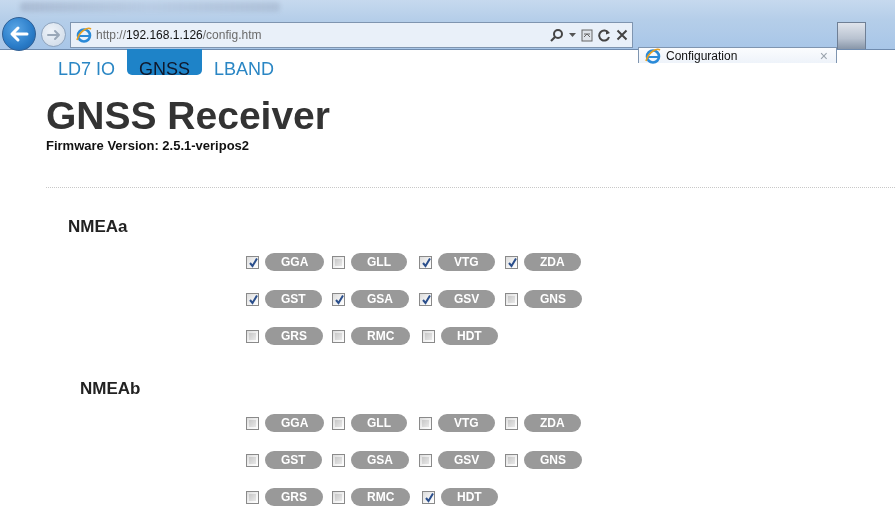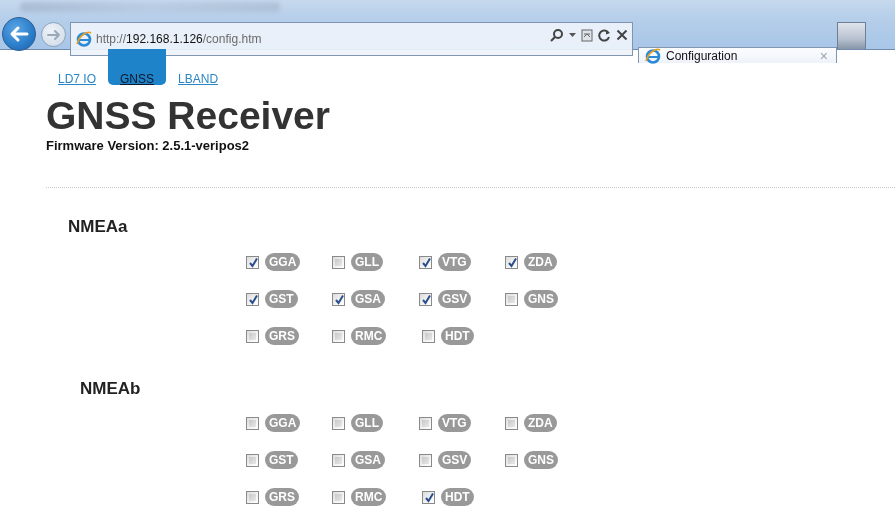--- a/index.html
+++ b/index.html
@@ -24,21 +24,21 @@
       z-index: 3;
     }
     .back-btn svg { width: 20px; height: 18px; }
     .fwd-btn {
       position: absolute; left: 41px; top: 22px; width: 25px; height: 25px; border-radius: 50%;
       background: radial-gradient(circle at 40% 35%, #eef3f9 0%, #ccd8e6 100%);
       border: 1px solid #8da3bd; display: flex; align-items: center; justify-content: center;
     }
     .fwd-btn svg { width: 14px; height: 12px; }
     .address-bar {
-      position: absolute; left: 70px; top: 22px; width: 563px; height: 34px;
+      position: absolute; left: 70px; top: 22px; width: 563px; height: 26px;
       background: rgba(238,243,250,0.92); border: 1px solid #7f95b0;
       display: flex; align-items: center;
     }
     .ie-icon { width: 18px; height: 18px; margin-left: 4px; margin-right: 3px; flex: none; }
     .url { font-size: 12px; color: #6b6b6b; white-space: nowrap; }
     .url .host { color: #111; }
     .addr-tools {
       position: absolute; right: 4px; top: 3px; display: flex; align-items: center; gap: 5px;
       color: #4a4a4a; font-size: 14px;
     }
@@ -54,23 +54,22 @@
     .tab-close { font-size: 14px; color: #9aa3ad; margin-right: 8px; }
     .new-tab {
       position: absolute; left: 837px; top: 22px; width: 29px; height: 27px;
       background: linear-gradient(180deg, #dfe4ec 0%, #b8c2d0 60%, #8896a8 100%);
       border: 1px solid #6f7f95; border-bottom: none;
     }
 
     
     .nav { position: absolute; left: 46px; top: 49px; display: flex; height: 26px; }
     .nav-item {
-      font-size: 12px; color: #2a86c4; padding: 18px 12px; height: 26px; line-height: 24px;
+      font-size: 18px; color: #2a86c4; padding: 8px 12px; height: 26px; line-height: 24px;
       white-space: nowrap;
-      text-decoration: underline;
     }
     .nav-item:first-child { padding-left: 12px; }
     .nav-item.active {
       background: #1e83c8; color: #0f172a; border-radius: 0 0 5px 5px;
     }
 
     
     .page-title {
       position: absolute; left: 46px; top: 94px; font-size: 39px; font-weight: bold;
       color: #333333; letter-spacing: 0px;
@@ -98,21 +97,21 @@
     .cb::after {
       content: ""; position: absolute; left: 2px; top: 2px; width: 7px; height: 7px;
       background: linear-gradient(135deg, #c8c8c8, #e8e8e8);
     }
     .cb.checked::after { display: none; }
     .cb .tick { display: none; position: absolute; left: 1px; top: 0px; width: 11px; height: 11px; }
     .cb.checked .tick { display: block; }
     .badge {
       margin-left: 6px; height: 18px; border-radius: 9px; background: #999999;
       color: #ffffff; font-weight: bold; font-size: 12px; line-height: 18px;
-      padding: 0 4px; white-space: nowrap; text-align: right;
+      padding: 0 16px; white-space: nowrap; text-align: right;
     }
   </style>
 </head>
 <body>
 
 <div class="chrome">
   <div class="chrome-blur"></div>
 
   <div class="back-btn">
     <svg viewBox="0 0 20 18">

